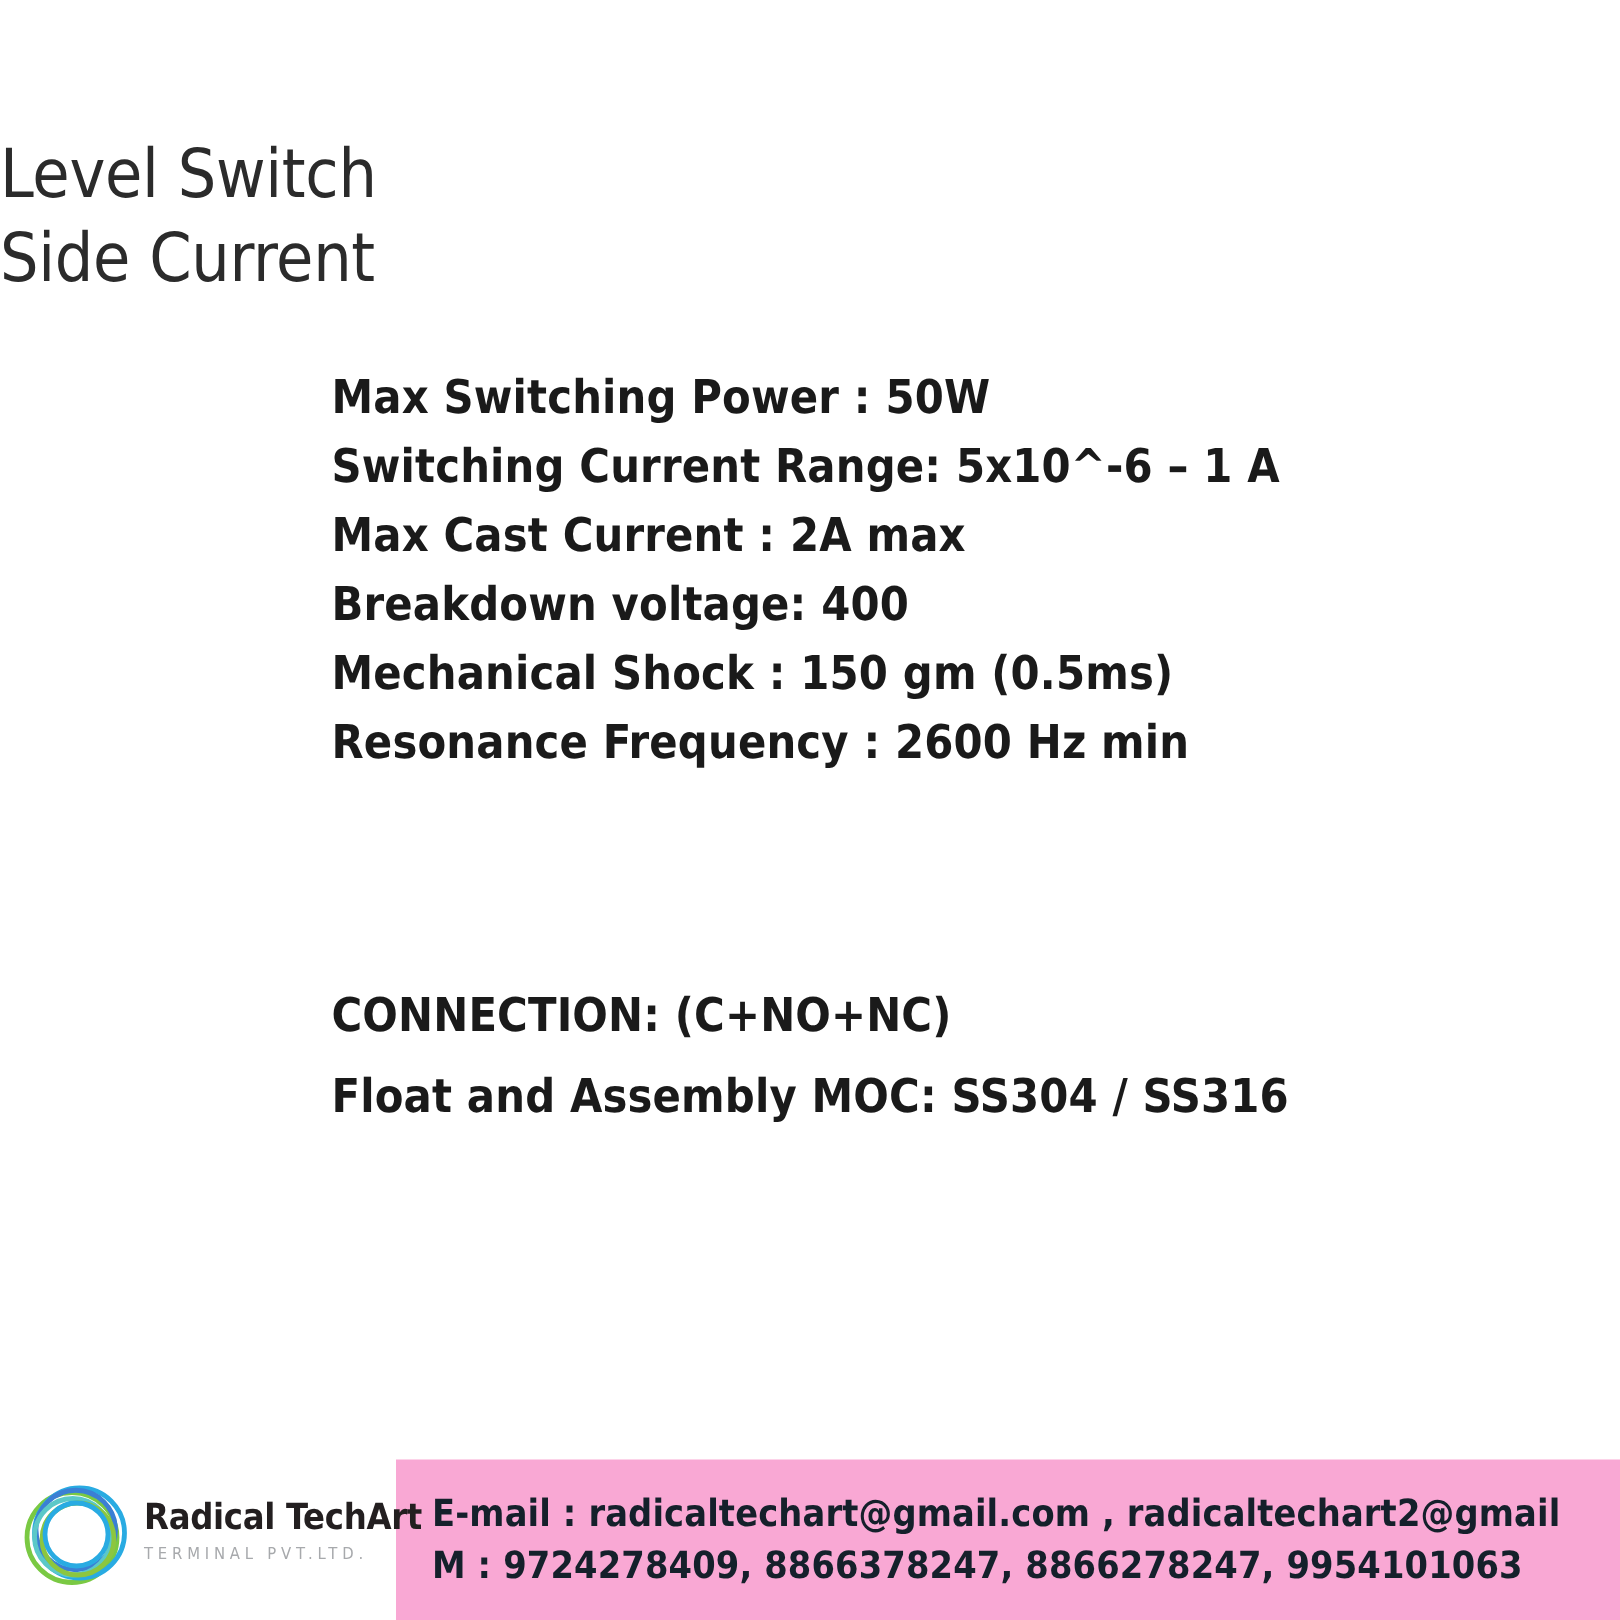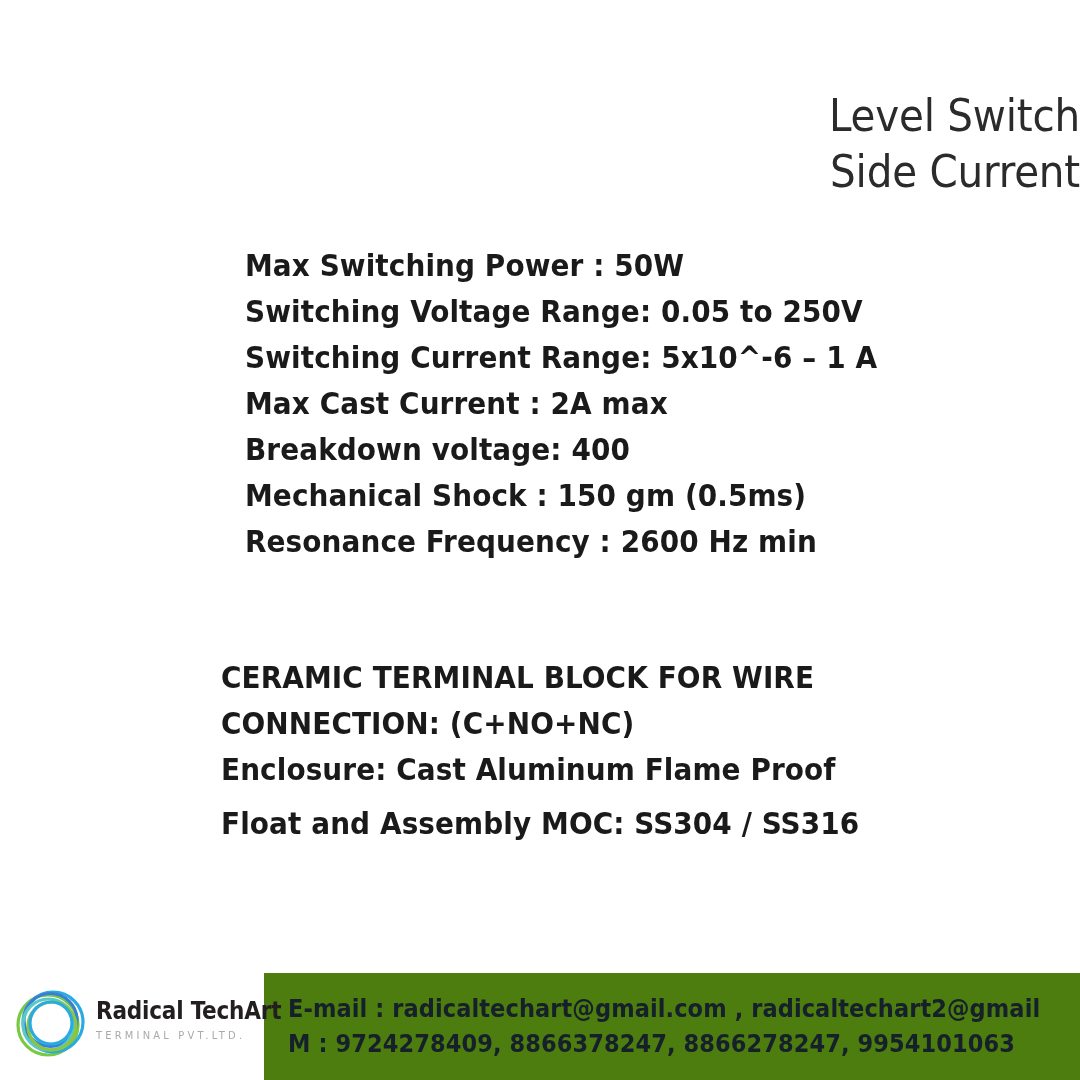--- a/index.html
+++ b/index.html
@@ -23,40 +23,39 @@
     height: 1080px;
     background: #ffffff;
   }
 
   
   .title-block {
     position: absolute;
     left: 0;
     top: 88px;
     width: 1080px;
-    text-align: right;
+    text-align: left;
   }
   .title-line {
     font-family: "DejaVu Sans Condensed", "Liberation Sans Narrow", "Liberation Sans", sans-serif;
     font-stretch: condensed;
     font-weight: 400;
     font-size: 45px;
     line-height: 56px;
     color: #2b2b2b;
     letter-spacing: -0.2px;
     white-space: nowrap;
   }
 
   
   .spec-block {
     position: absolute;
     left: 221px;
     top: 242px;
     width: 780px;
-    margin-left: 24px;
   }
   .spec-line {
     font-family: "DejaVu Sans Condensed", "Liberation Sans Narrow", "Liberation Sans", sans-serif;
     font-stretch: condensed;
     font-weight: 700;
     font-size: 31px;
     line-height: 46px;
     color: #1a1a1a;
     white-space: nowrap;
     letter-spacing: 0.1px;
@@ -72,21 +71,21 @@
     width: 800px;
   }
 
   
   .footer-bar {
     position: absolute;
     left: 264px;
     top: 973px;
     width: 816px;
     height: 107px;
-    background: #4d7c0f;
+    background: #f9a8d4;
   }
   .footer-text-wrap {
     position: absolute;
     left: 24px;
     top: 18px;
   }
   .footer-line {
     font-family: "DejaVu Sans Condensed", "Liberation Sans Narrow", "Liberation Sans", sans-serif;
     font-stretch: condensed;
     font-weight: 700;
@@ -144,32 +143,29 @@
 
 <div id="page">
 
   <div class="title-block">
     <div class="title-line">Level Switch</div>
     <div class="title-line">Side Current</div>
   </div>
 
   <div class="spec-block">
     <div class="spec-line">Max Switching Power : 50W</div>
-    <div class="spec-line">Switching Voltage Range: 0.05 to 250V</div>
     <div class="spec-line">Switching Current Range: 5x10^-6 – 1 A</div>
     <div class="spec-line">Max Cast Current : 2A max</div>
     <div class="spec-line">Breakdown voltage: 400</div>
     <div class="spec-line">Mechanical Shock : 150 gm (0.5ms)</div>
     <div class="spec-line">Resonance Frequency : 2600 Hz min</div>
   </div>
 
   <div class="spec-block-2">
-    <div class="spec-line">CERAMIC TERMINAL BLOCK FOR WIRE</div>
     <div class="spec-line">CONNECTION: (C+NO+NC)</div>
-    <div class="spec-line">Enclosure: Cast Aluminum Flame Proof</div>
     <div class="spec-gap-small"></div>
     <div class="spec-line">Float and Assembly MOC: SS304 / SS316</div>
   </div>
 
   <div class="footer-bar">
     <div class="footer-text-wrap">
       <div class="footer-line">E-mail : radicaltechart@gmail.com , radicaltechart2@gmail</div>
       <div class="footer-line">M : 9724278409, 8866378247, 8866278247, 9954101063</div>
     </div>
   </div>

